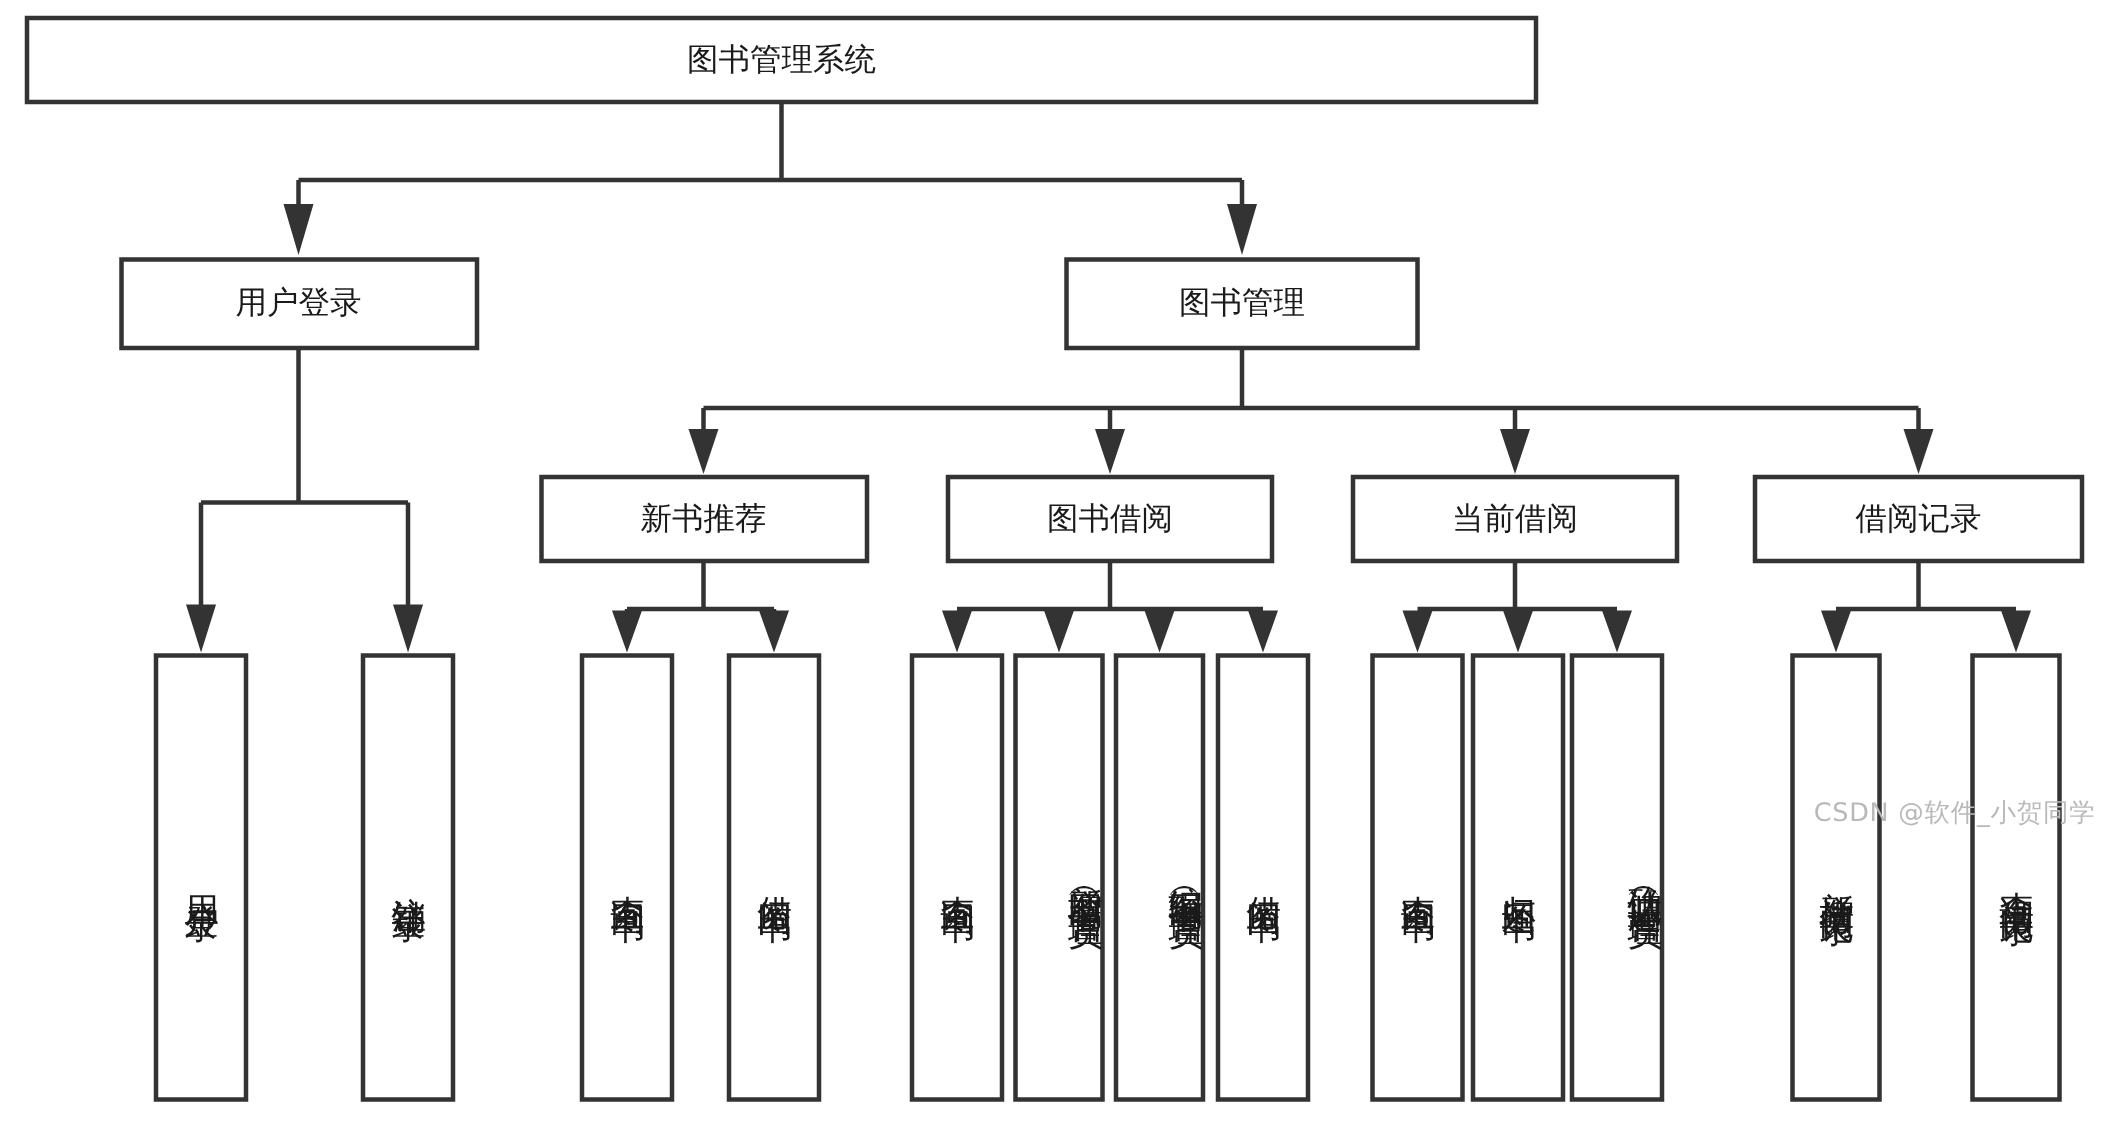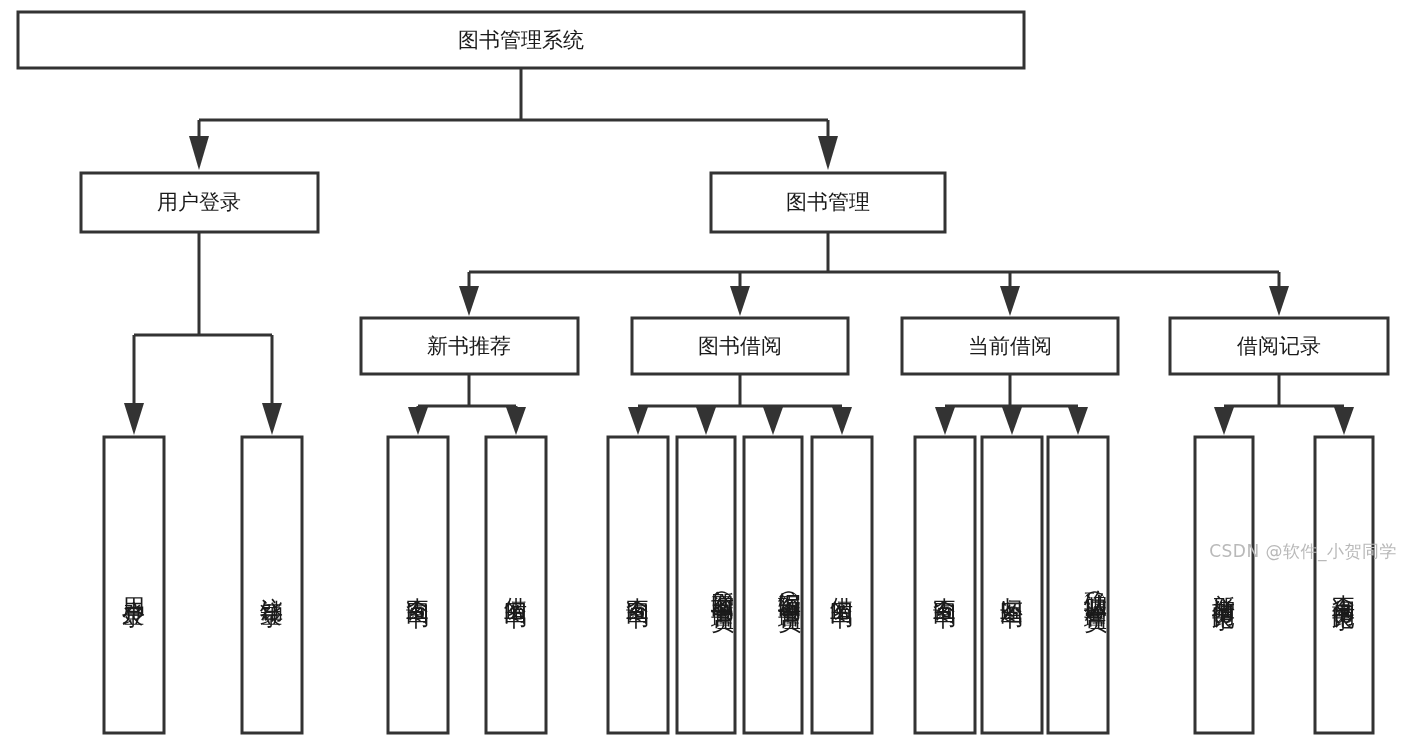--- a/index.html
+++ b/index.html
@@ -59,21 +59,21 @@
     color: #1a1a1a;
     display: flex;
     align-items: center;
     justify-content: center;
     white-space: nowrap;
     pointer-events: none;
   }
   .watermark {
     position: absolute;
     right: 8px;
-    bottom: 0;
+    bottom: 10px;
     font-family: "DejaVu Sans", "Liberation Sans", sans-serif;
     font-size: 17px;
     color: #b9b9b9;
     letter-spacing: 0.5px;
     white-space: nowrap;
   }
 </style>
 </head>
 <body>
 

